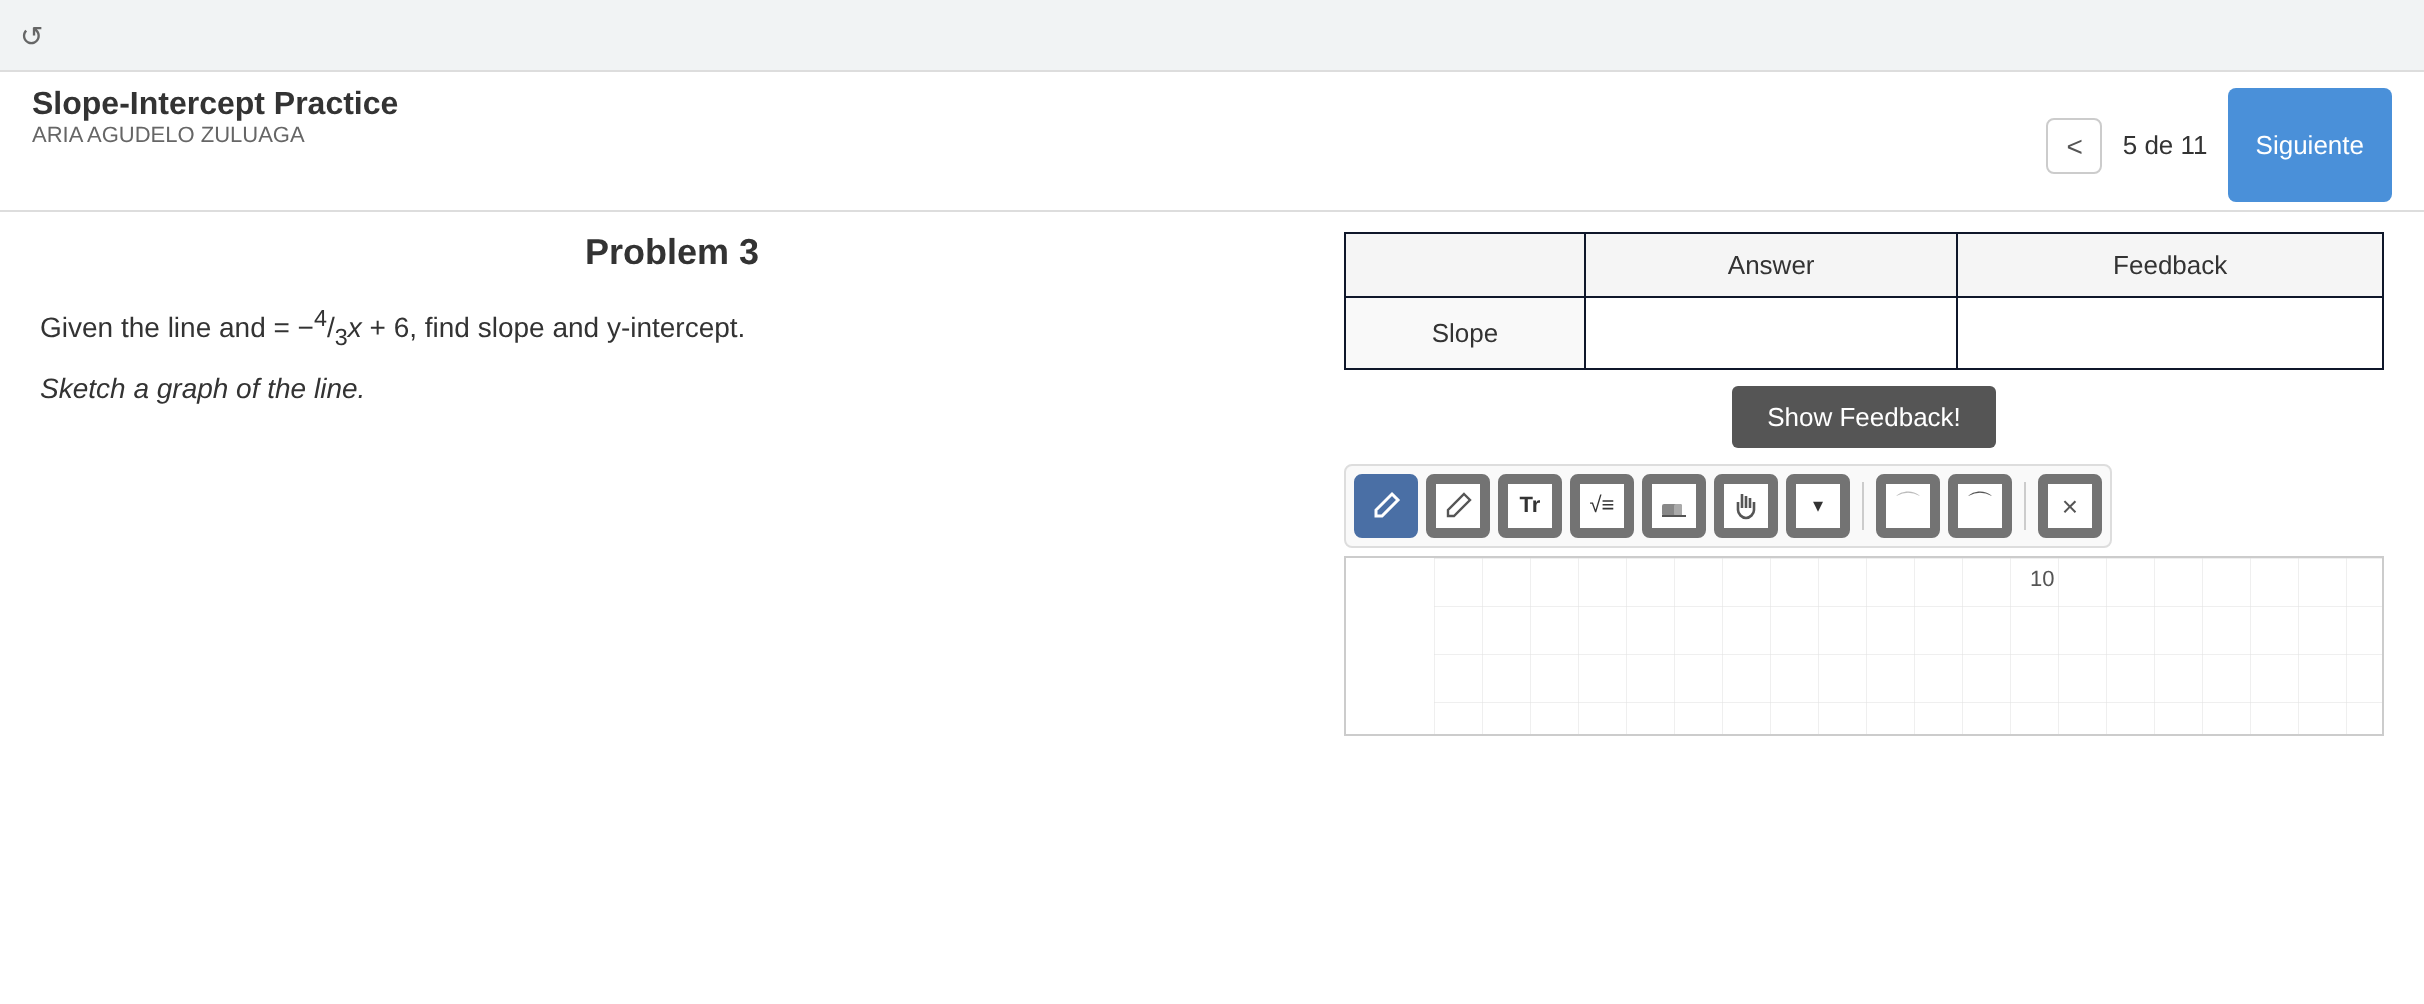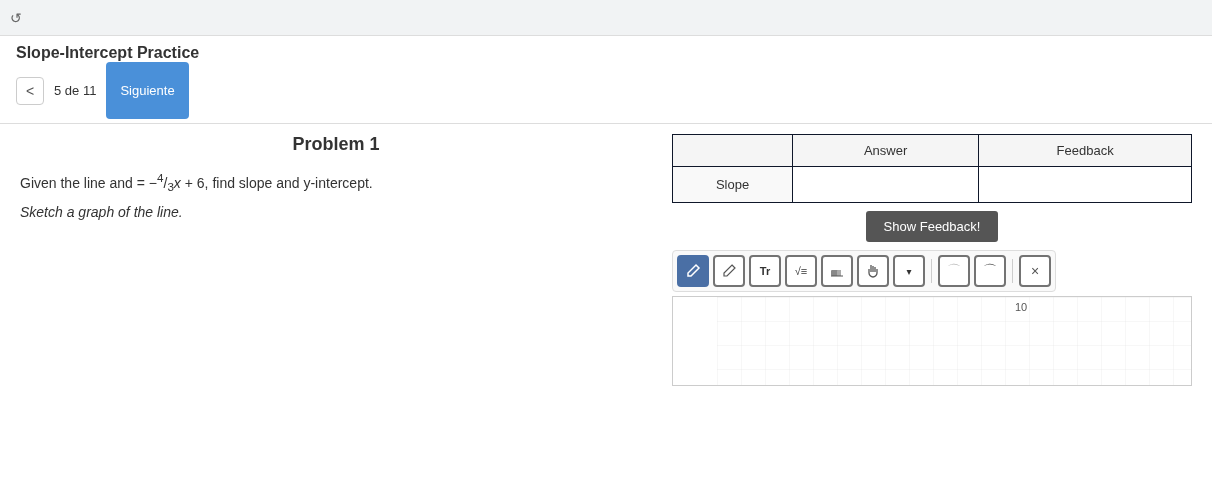--- a/index.html
+++ b/index.html
@@ -42,21 +42,20 @@
       text-overflow: ellipsis;
     }
 
     
     .page-header {
       display: flex;
       align-items: flex-start;
       padding: 8px 16px 4px 16px;
       border-bottom: 1px solid #ddd;
       position: relative;
-      flex-direction: column;
     }
     .page-title-block {
       flex: 1;
     }
     .page-title {
       font-size: 16px;
       font-weight: bold;
       color: #333;
       display: block;
     }
@@ -194,21 +193,21 @@
       margin-top: 8px;
       padding: 4px;
       background: #f9f9f9;
       border: 1px solid #ddd;
       border-radius: 4px;
       width: fit-content;
     }
     .tool-btn {
       width: 32px;
       height: 32px;
-      border: 2px solid #737373;
+      border: 5px solid #737373;
       border-radius: 4px;
       background: #fff;
       cursor: pointer;
       display: flex;
       align-items: center;
       justify-content: center;
       font-size: 13px;
       color: #333;
     }
     .tool-btn.pencil-active {
@@ -239,32 +238,33 @@
 </head>
 <body>
 
 <div class="browser-bar">
   <span class="refresh-icon">↺</span>
 </div>
 
 <div class="page-header">
   <div class="page-title-block">
     <span class="page-title">Slope-Intercept Practice</span>
+    <span class="page-subtitle">ARIA AGUDELO ZULUAGA</span>
   </div>
   <div class="header-right">
     <button class="nav-btn">&lt;</button>
     <span class="page-counter">5 de 11</span>
     <button class="next-btn">Siguiente</button>
   </div>
 </div>
 
 <div class="main-content">
 
   <div class="problem-area">
-    <div class="problem-title">Problem 1</div>
+    <div class="problem-title">Problem 3</div>
     <p class="problem-text">
       Given the line and = −<sup>4</sup>/<sub>3</sub><em>x</em> + 6, find slope and y-intercept.
     </p>
     <p class="sketch-text">Sketch a graph of the line.</p>
   </div>
 
   <div class="answer-area">
 
     <table class="answer-table">
       <thead>

